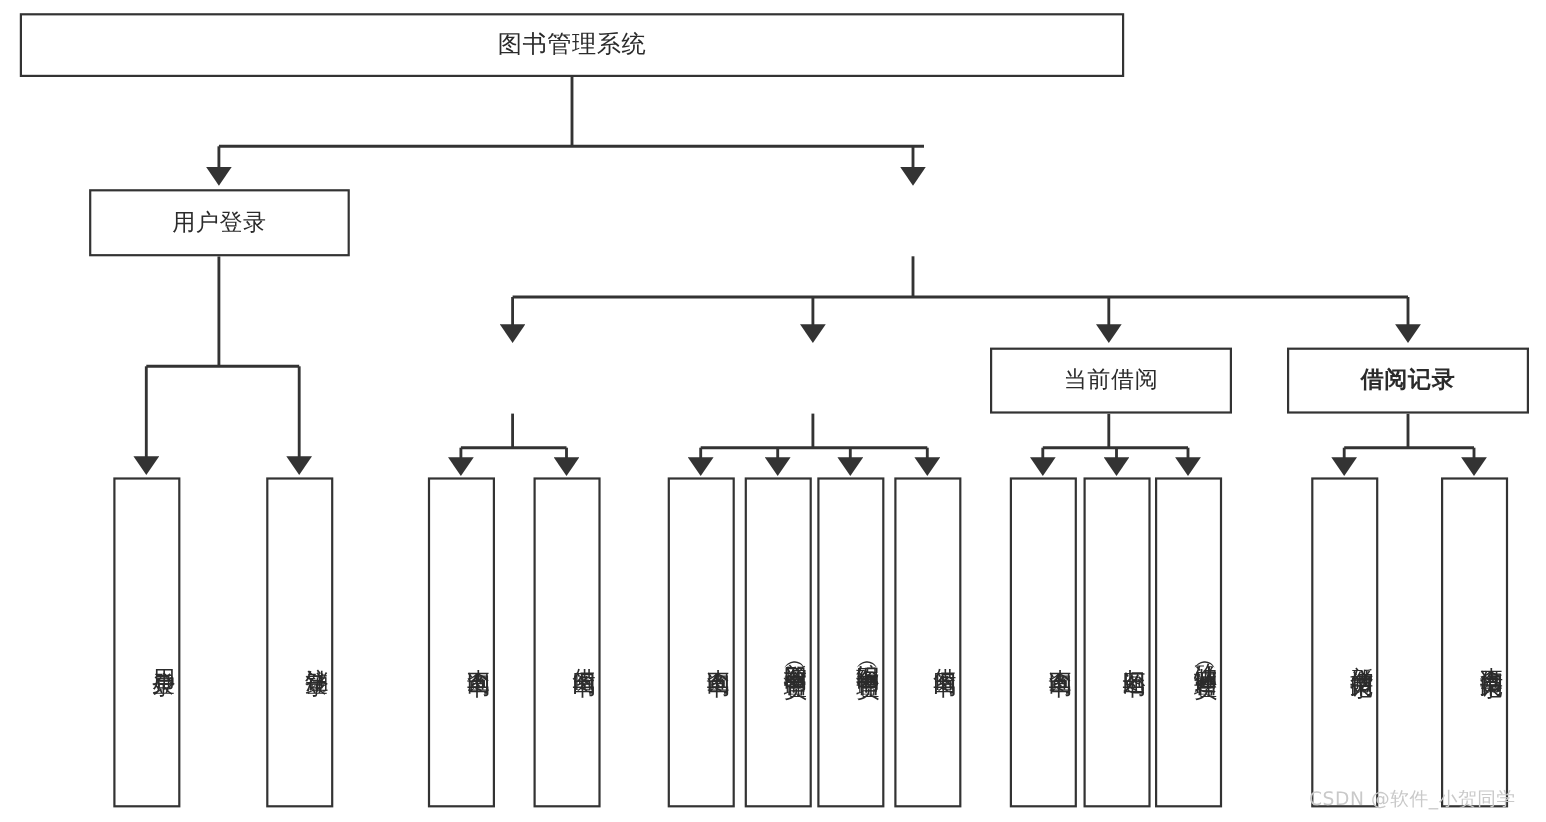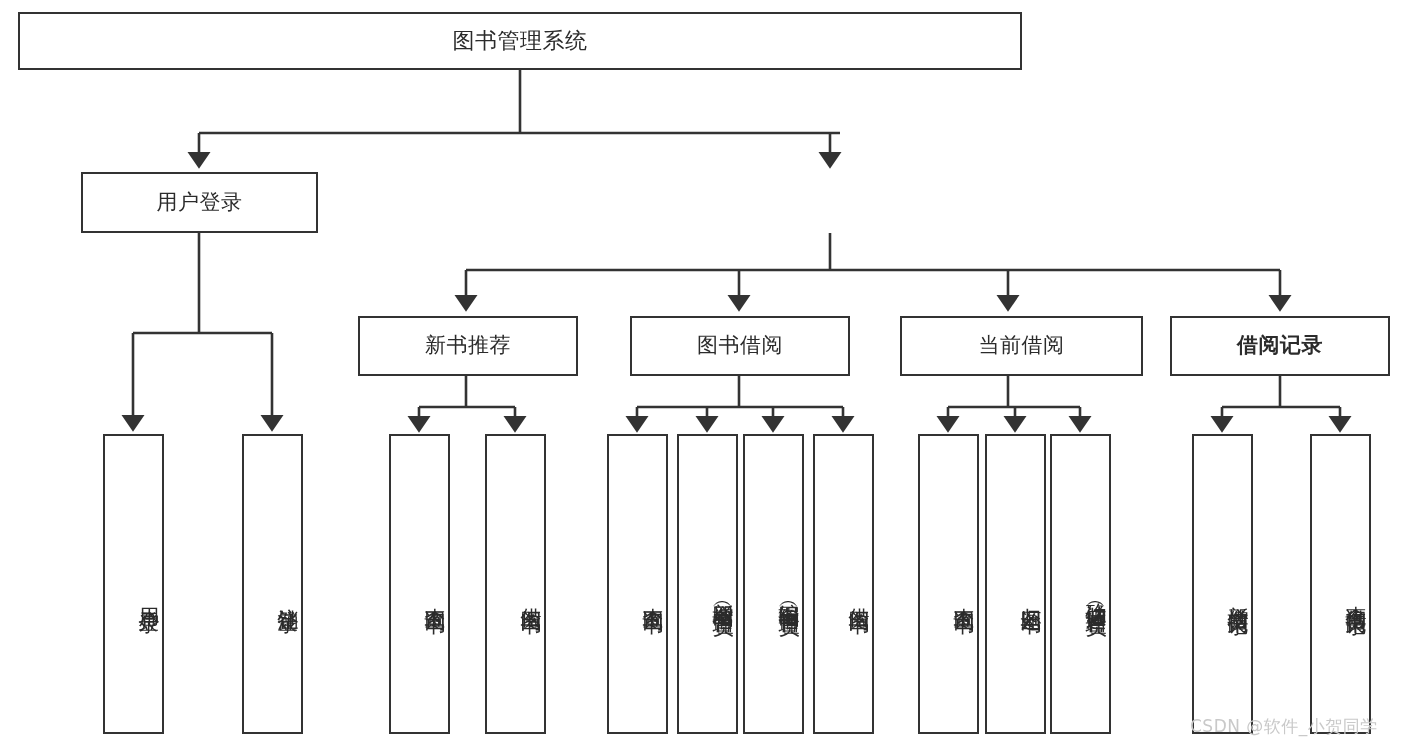--- a/index.html
+++ b/index.html
@@ -118,25 +118,23 @@
       <path d="M1222,407 L1222,424" marker-end="url(#arrowhead)"></path>
       <path d="M1340,407 L1340,424" marker-end="url(#arrowhead)"></path>
     </g>
   </svg>
 
   <div class="node horizontal root" style="left:18px; top:12px; width:1004px; height:58px;">图书管理系统</div>
 
   <div class="node horizontal" style="left:81px; top:172px; width:237px; height:61px;">用户登录</div>
 
 
-  <div class="node horizontal" style="left:358px; top:316px; width:220px; height:60px;">新书推荐</div>
 
-  <div class="node horizontal" style="left:630px; top:316px; width:220px; height:60px;">图书借阅</div>
 
-  <div class="node horizontal" style="left:900px; top:316px; width:243px; height:60px;">当前借阅</div>
+  <div class="node horizontal" style="left:900px; top:316px; width:220px; height:60px;">当前借阅</div>
 
   <div class="node horizontal" style="left:1170px; top:316px; width:220px; height:60px;font-weight:bold;">借阅记录</div>
 
   <div class="node vertical" style="left:103px; top:434px; width:61px; height:300px;">用户登录</div>
 
   <div class="node vertical" style="left:242px; top:434px; width:61px; height:300px;">注销登录</div>
 
   <div class="node vertical" style="left:389px; top:434px; width:61px; height:300px;">查询图书</div>
 
   <div class="node vertical" style="left:485px; top:434px; width:61px; height:300px;">借阅图书</div>

